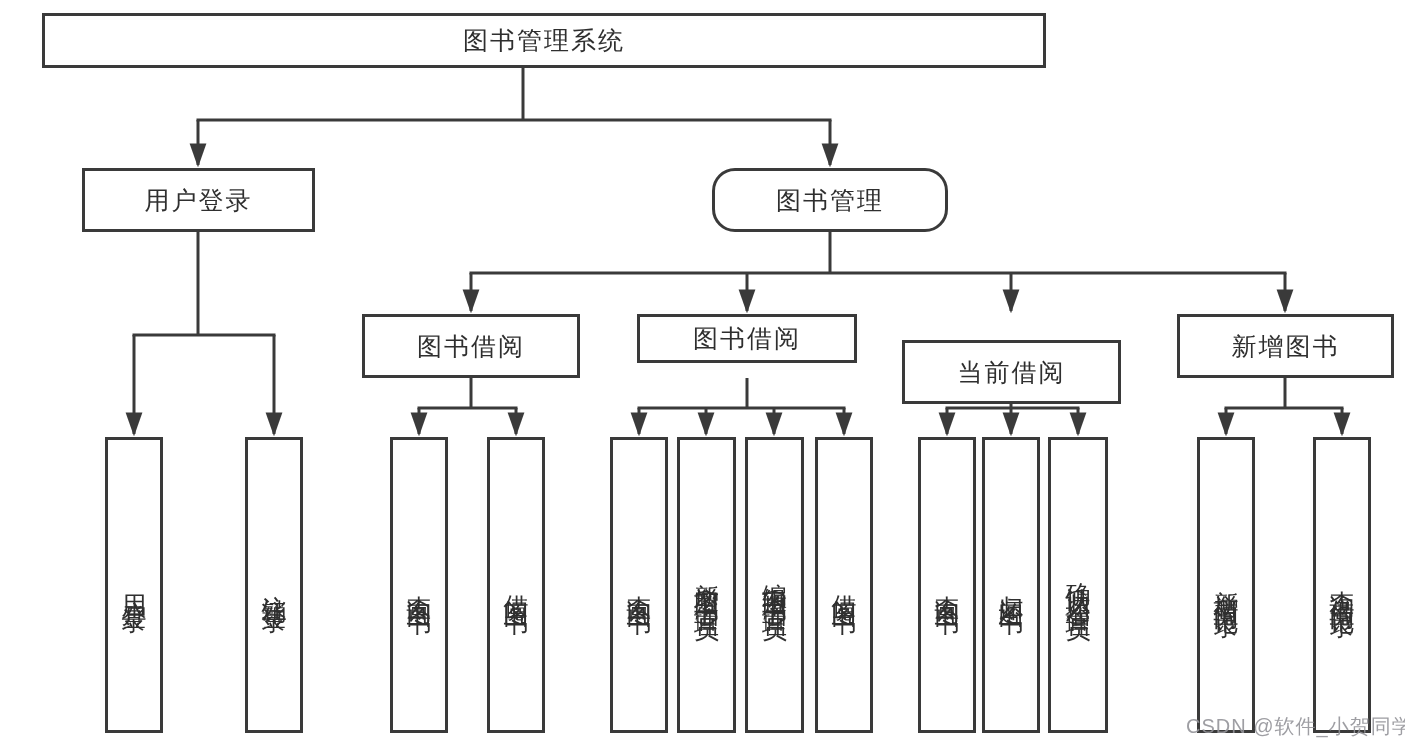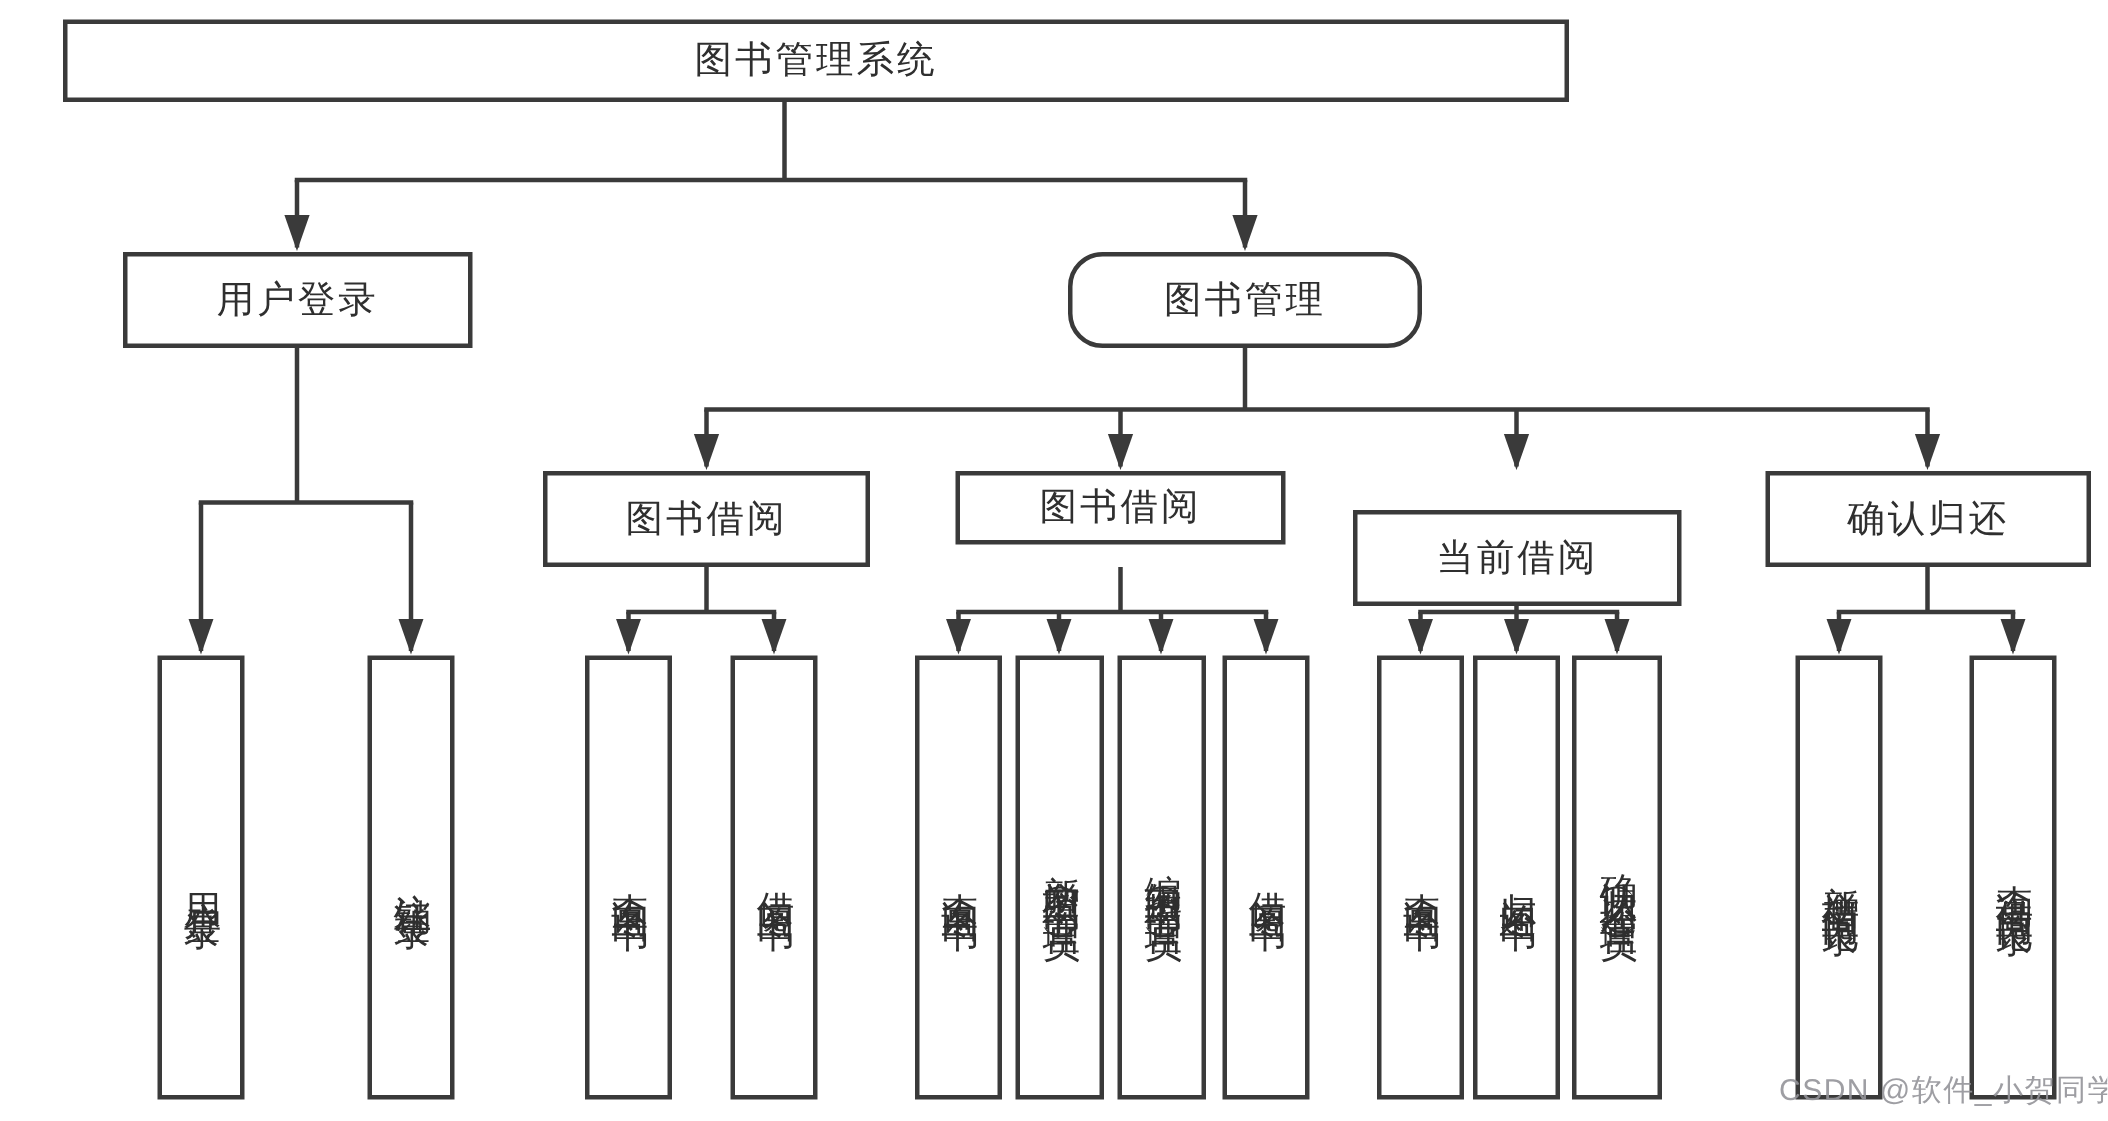--- a/index.html
+++ b/index.html
@@ -115,21 +115,21 @@
   </svg>
 
   <div class="box rootbox" style="left:21px; top:13px; width:1004px; height:55px;margin-left:21px;">图书管理系统</div>
 
   <div class="box hbox" style="left:82px; top:168px; width:233px; height:64px;">用户登录</div>
   <div class="box hbox" style="left:712px; top:168px; width:236px; height:64px;border-radius:23px;">图书管理</div>
 
   <div class="box hbox" style="left:362px; top:314px; width:218px; height:64px;">图书借阅</div>
   <div class="box hbox" style="left:637px; top:314px; width:220px; height:49px;">图书借阅</div>
   <div class="box hbox" style="left:902px; top:314px; width:219px; height:64px;margin-top:26px;">当前借阅</div>
-  <div class="box hbox" style="left:1177px; top:314px; width:217px; height:64px;">确认归还</div>
+  <div class="box hbox" style="left:1177px; top:314px; width:217px; height:64px;">新增图书</div>
 
   <div class="box vbox" style="left:105px; top:437px; width:58px; height:296px;">用户登录</div>
   <div class="box vbox" style="left:245px; top:437px; width:58px; height:296px;">注销登录</div>
 
   <div class="box vbox" style="left:390px; top:437px; width:58px; height:296px;">查询图书</div>
   <div class="box vbox" style="left:487px; top:437px; width:58px; height:296px;">借阅图书</div>
 
   <div class="box vbox" style="left:610px; top:437px; width:58px; height:296px;">查询图书</div>
   <div class="box vbox" style="left:677px; top:437px; width:59px; height:296px;">新增图书（管理员）</div>
   <div class="box vbox" style="left:745px; top:437px; width:59px; height:296px;">编辑图书（管理员）</div>

